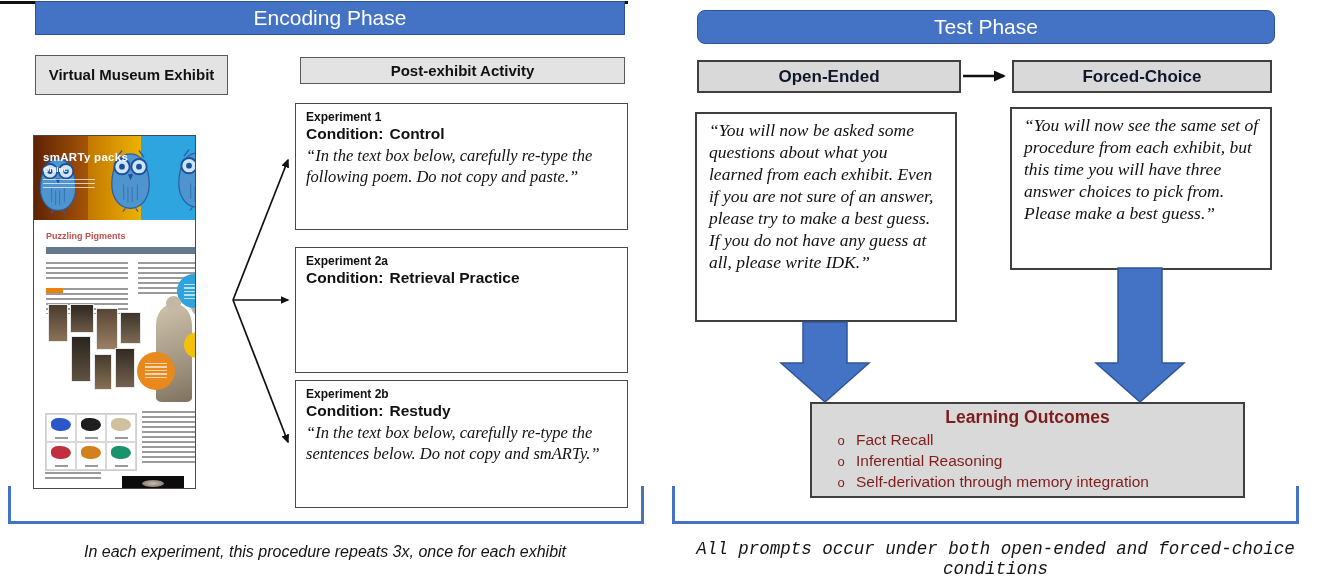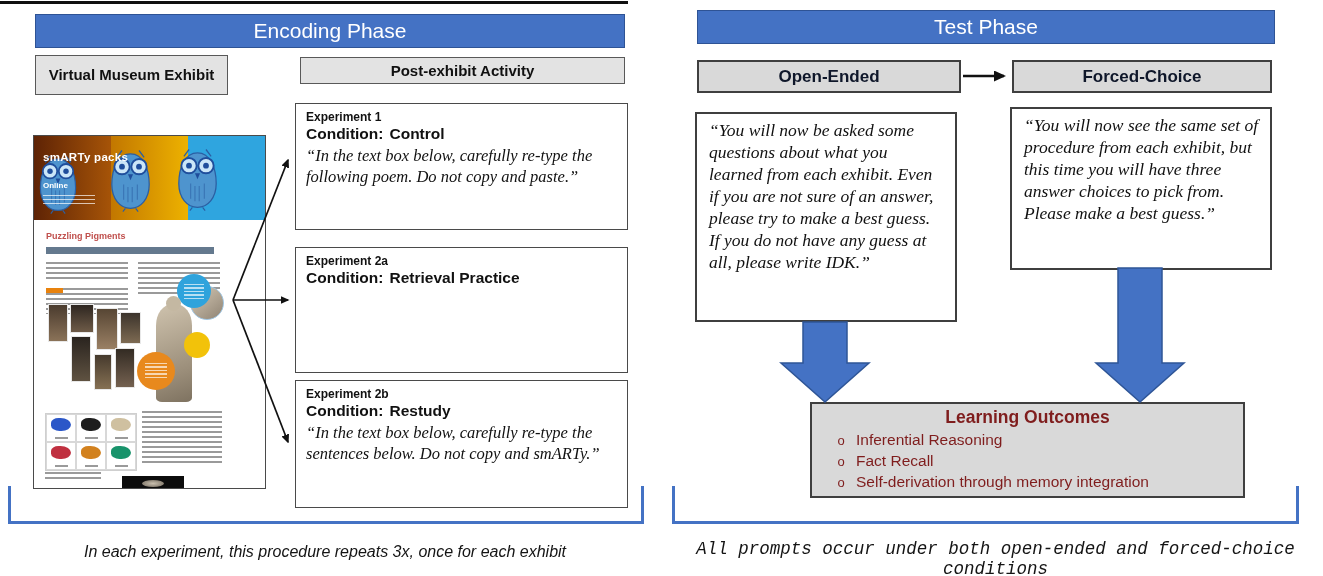--- a/index.html
+++ b/index.html
@@ -8,22 +8,22 @@
     font-family:"Liberation Sans",sans-serif;overflow:hidden;
   }
   .topline{position:absolute;left:0;top:1px;width:628px;height:3px;background:#101010;}
 
   
   .phase-bar{
     position:absolute;height:34px;background:#4472C4;border:1px solid #2E5395;
     color:#ffffff;font-size:21px;display:flex;align-items:center;justify-content:center;
     box-sizing:border-box;
   }
-  .phase-bar.enc{left:35px;top:14px;width:590px;}
-  .phase-bar.test{left:697px;top:10px;width:578px;}
+  .phase-bar.enc{left:35px;top:1px;width:590px;}
+  .phase-bar.test{left:697px;top:10px;width:578px;border-radius:8px;}
 
   
   .gray-box{
     position:absolute;background:#E3E3E3;border:1.5px solid #595959;box-sizing:border-box;
     display:flex;align-items:center;justify-content:center;text-align:center;
     font-weight:bold;color:#111;
   }
   .gray-box.vm{left:35px;top:55px;width:193px;height:40px;font-size:15px;line-height:1.3;}
   .gray-box.pea{left:300px;top:57px;width:325px;height:27px;font-size:15px;}
   .cond-head{
@@ -75,31 +75,31 @@
   .bracket.r{left:672px;width:627px;}
   .caption{position:absolute;font-style:italic;color:#141414;text-align:center;}
   .caption.l{left:30px;top:543px;width:590px;font-size:16px;}
   .caption.r{left:668px;top:539px;width:655px;font-size:17.5px;font-family:Liberation Mono, monospace;}
 
   
   .connectors{position:absolute;left:0;top:0;width:1323px;height:576px;pointer-events:none;}
 
   
   .exhibit{
-    position:absolute;left:33px;top:135px;width:233px;height:354px;background:#fff;
+    position:absolute;left:33px;top:135px;width:163px;height:354px;background:#fff;
     border:1.5px solid #4A4A4A;box-sizing:border-box;overflow:hidden;
   }
   .ex-banner{position:absolute;left:0;top:0;width:100%;height:84px;display:flex;}
   .ex-banner .p1{flex:1;background:linear-gradient(90deg,#5E2305,#A65408);}
   .ex-banner .p2{flex:1;background:linear-gradient(90deg,#C27700,#EDB200);}
   .ex-banner .p3{flex:1;background:#2FA5DF;}
   .ex-owls{position:absolute;left:0;top:0;width:197px;height:84px;}
   .ex-brand{position:absolute;left:9px;top:15px;color:#fff;z-index:2;}
   .ex-brand .b1{font-size:11.5px;font-weight:bold;letter-spacing:.3px;}
-  .ex-brand .b2{font-size:8px;font-weight:bold;margin-top:18px;}
+  .ex-brand .b2{font-size:8px;font-weight:bold;margin-top:2px;}
   .ex-brand .mini{margin-top:5px;width:52px;height:12px;
     background:repeating-linear-gradient(#ffffffB0 0 1.5px,transparent 1.5px 4px);}
   .ex-h1{position:absolute;left:12px;top:95px;font-size:9px;font-weight:bold;color:#C0504D;}
   .ex-hl{position:absolute;left:12px;top:111px;width:168px;height:7px;background:#64798E;}
   .tlines{background:repeating-linear-gradient(#9a9a9a 0 1.8px,transparent 1.8px 5px);}
   .ex-col1{position:absolute;left:12px;top:126px;width:82px;height:20px;}
   .ex-col1b{position:absolute;left:12px;top:152px;width:82px;height:26px;}
   .ex-chip{position:absolute;left:12px;top:152px;width:17px;height:5px;background:#E8820D;z-index:2;}
   .ex-col2{position:absolute;left:104px;top:126px;width:82px;height:34px;}
   .bust{position:absolute;border:1px solid #e8e8e8;}
@@ -274,24 +274,24 @@
     <span>Forced-Choice</span>
   </div>
 
   <div class="quote-box oe">“You will now be asked some questions about what you learned from each exhibit. Even if you are not sure of an answer, please try to make a best guess. If you do not have any guess at all, please write IDK.”</div>
   <div class="quote-box fc">“You will now see the same set of procedure from each exhibit, but this time you will have three answer choices to pick from. Please make a best guess.”</div>
 
   <div class="lo-box">
     <div class="lo-title">Learning Outcomes</div>
     <ul>
       <li>
-          <span>Inferential Reasoning</span>
+          <span>Fact Recall</span>
         </li>
       <li>
-          <span>Fact Recall</span>
+          <span>Inferential Reasoning</span>
         </li>
       <li>
           <span>Self-derivation through memory integration</span>
         </li>
     </ul>
   </div>
 
   <div class="bracket r"></div>
   <div class="caption r">All prompts occur under both open-ended and forced-choice conditions</div>
 

